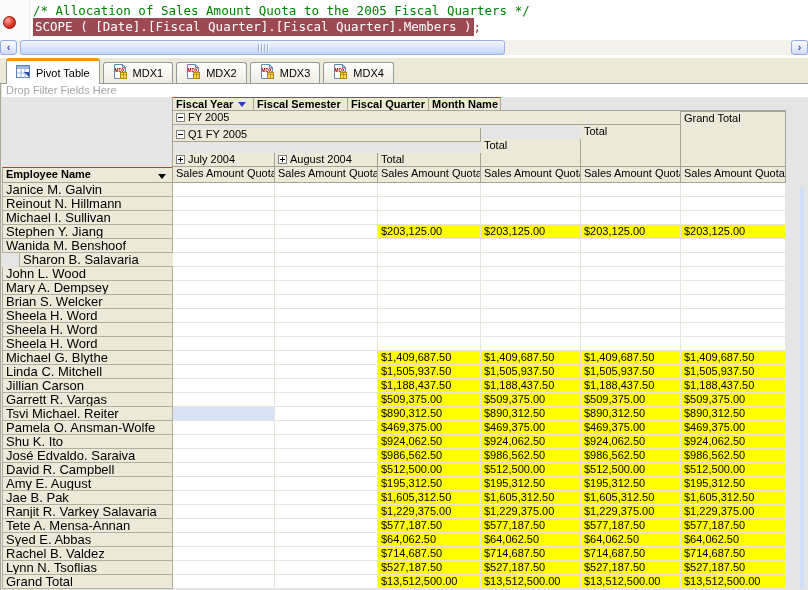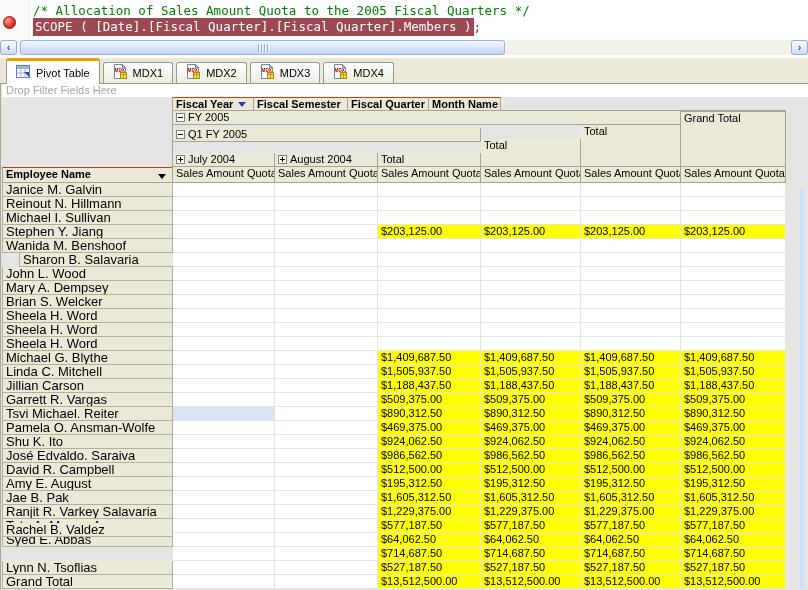--- a/index.html
+++ b/index.html
@@ -352,21 +352,21 @@
         <div class="dc val" style="left: 480px; top: 435px; width: 100px; height: 14px;">$577,187.50</div>
         <div class="dc val" style="left: 580px; top: 435px; width: 100px; height: 14px;">$577,187.50</div>
         <div class="dc val" style="left: 680px; top: 435px; width: 105px; height: 14px;">$577,187.50</div>
         <div class="rc" style="left: 1px; top: 449px; width: 171px; height: 14px;">Syed E. Abbas</div>
         <div class="dc" style="left: 172px; top: 449px; width: 102px; height: 14px;"></div>
         <div class="dc" style="left: 274px; top: 449px; width: 103px; height: 14px;"></div>
         <div class="dc val" style="left: 377px; top: 449px; width: 103px; height: 14px;">$64,062.50</div>
         <div class="dc val" style="left: 480px; top: 449px; width: 100px; height: 14px;">$64,062.50</div>
         <div class="dc val" style="left: 580px; top: 449px; width: 100px; height: 14px;">$64,062.50</div>
         <div class="dc val" style="left: 680px; top: 449px; width: 105px; height: 14px;">$64,062.50</div>
-        <div class="rc" style="left: 1px; top: 439px; width: 171px; height: 14px;">Rachel B. Valdez</div>
+        <div class="rc" style="left: 1px; top: 463px; width: 171px; height: 14px;">Rachel B. Valdez</div>
         <div class="dc" style="left: 172px; top: 463px; width: 102px; height: 14px;"></div>
         <div class="dc" style="left: 274px; top: 463px; width: 103px; height: 14px;"></div>
         <div class="dc val" style="left: 377px; top: 463px; width: 103px; height: 14px;">$714,687.50</div>
         <div class="dc val" style="left: 480px; top: 463px; width: 100px; height: 14px;">$714,687.50</div>
         <div class="dc val" style="left: 580px; top: 463px; width: 100px; height: 14px;">$714,687.50</div>
         <div class="dc val" style="left: 680px; top: 463px; width: 105px; height: 14px;">$714,687.50</div>
         <div class="rc" style="left: 1px; top: 477px; width: 171px; height: 14px;">Lynn N. Tsoflias</div>
         <div class="dc" style="left: 172px; top: 477px; width: 102px; height: 14px;"></div>
         <div class="dc" style="left: 274px; top: 477px; width: 103px; height: 14px;"></div>
         <div class="dc val" style="left: 377px; top: 477px; width: 103px; height: 14px;">$527,187.50</div>

